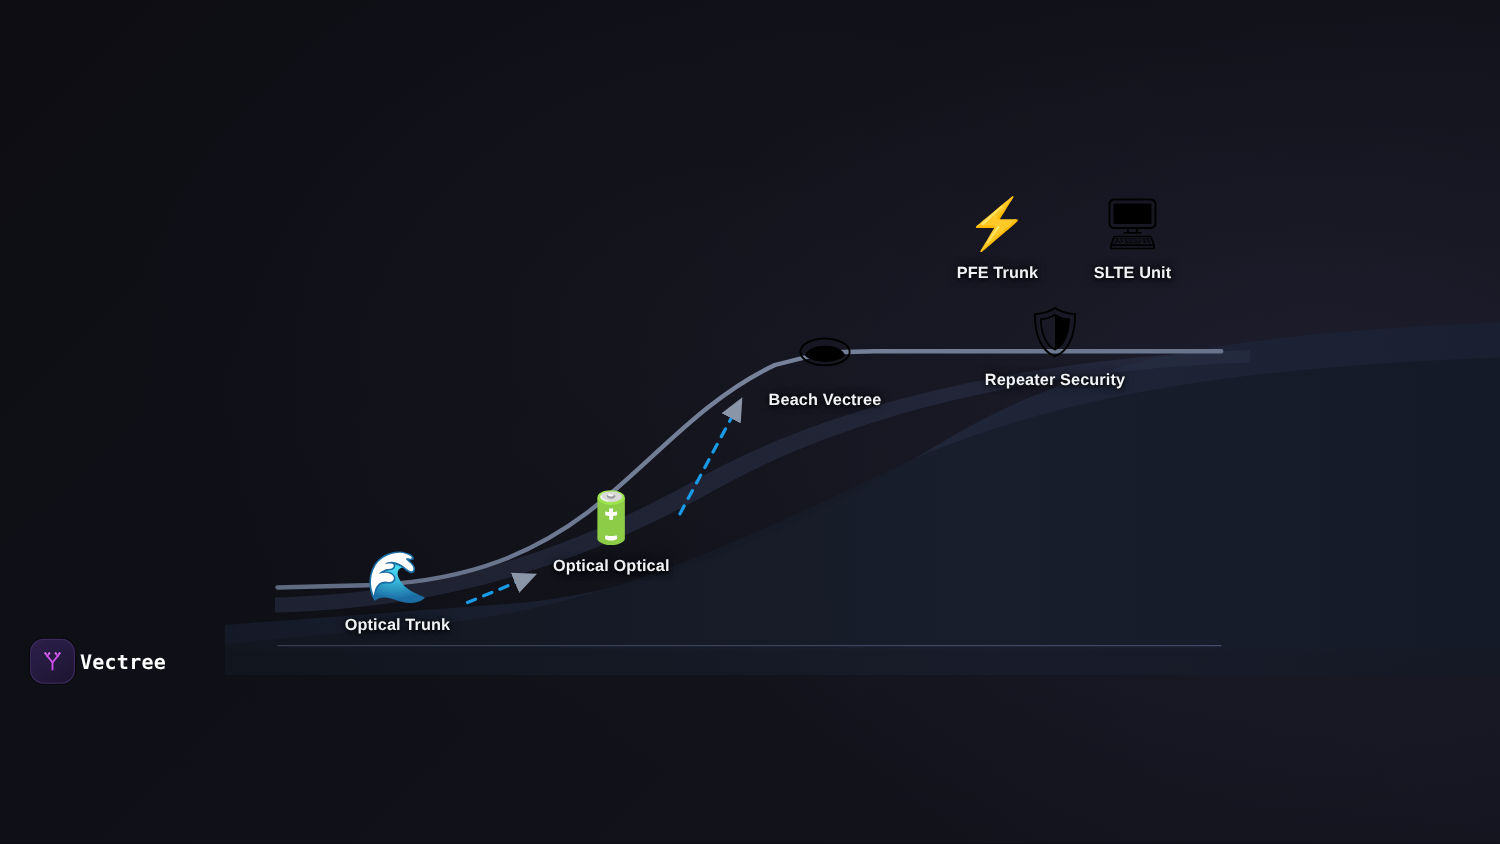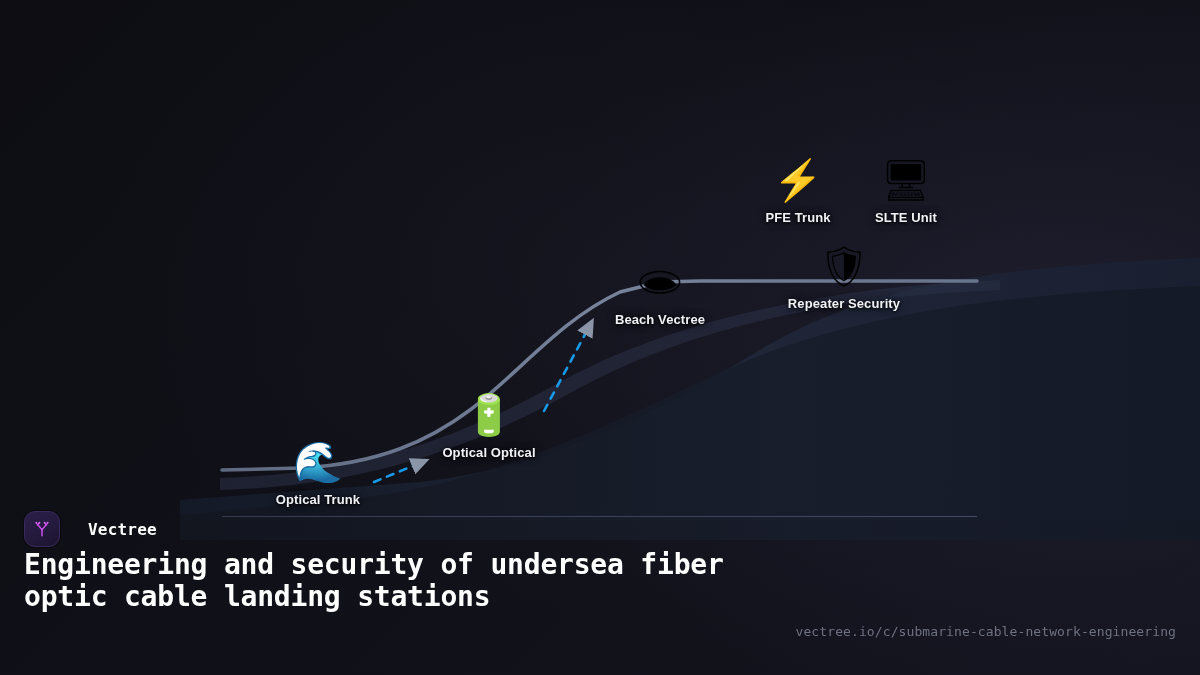--- a/index.html
+++ b/index.html
@@ -64,21 +64,21 @@
     background: linear-gradient(to right, #3a4258 0%, #414a63 55%, #4a5372 100%);
     opacity: 0.85;
   }
 
   #brand {
     position: absolute;
     left: 24px;
     top: 511px;
     display: flex;
     align-items: center;
-    gap: 28px;
+    gap: 4px;
   }
   #brand-mark {
     width: 34px;
     height: 34px;
     border-radius: 11px;
     background: linear-gradient(150deg, #2b1f4a 0%, #241a3d 55%, #1c1430 100%);
     border: 1px solid #3a2a5c;
     display: flex;
     align-items: center;
     justify-content: center;
@@ -204,17 +204,15 @@
           <circle cx="5.2" cy="4.3" r="1.05"></circle>
           <circle cx="8.9" cy="4.3" r="1.05"></circle>
           <circle cx="15.1" cy="4.3" r="1.05"></circle>
           <circle cx="18.8" cy="4.3" r="1.05"></circle>
         </g>
       </svg>
     </div>
     <span id="brand-name">Vectree</span>
   </div>
 
-  <div id="title">Engineering and security of undersea fiber optic cable landing stations</div>
-
-  <div id="url">vectree.io/c/submarine-cable-network-engineering</div>
+
 
 </div>
 
 </body></html>

